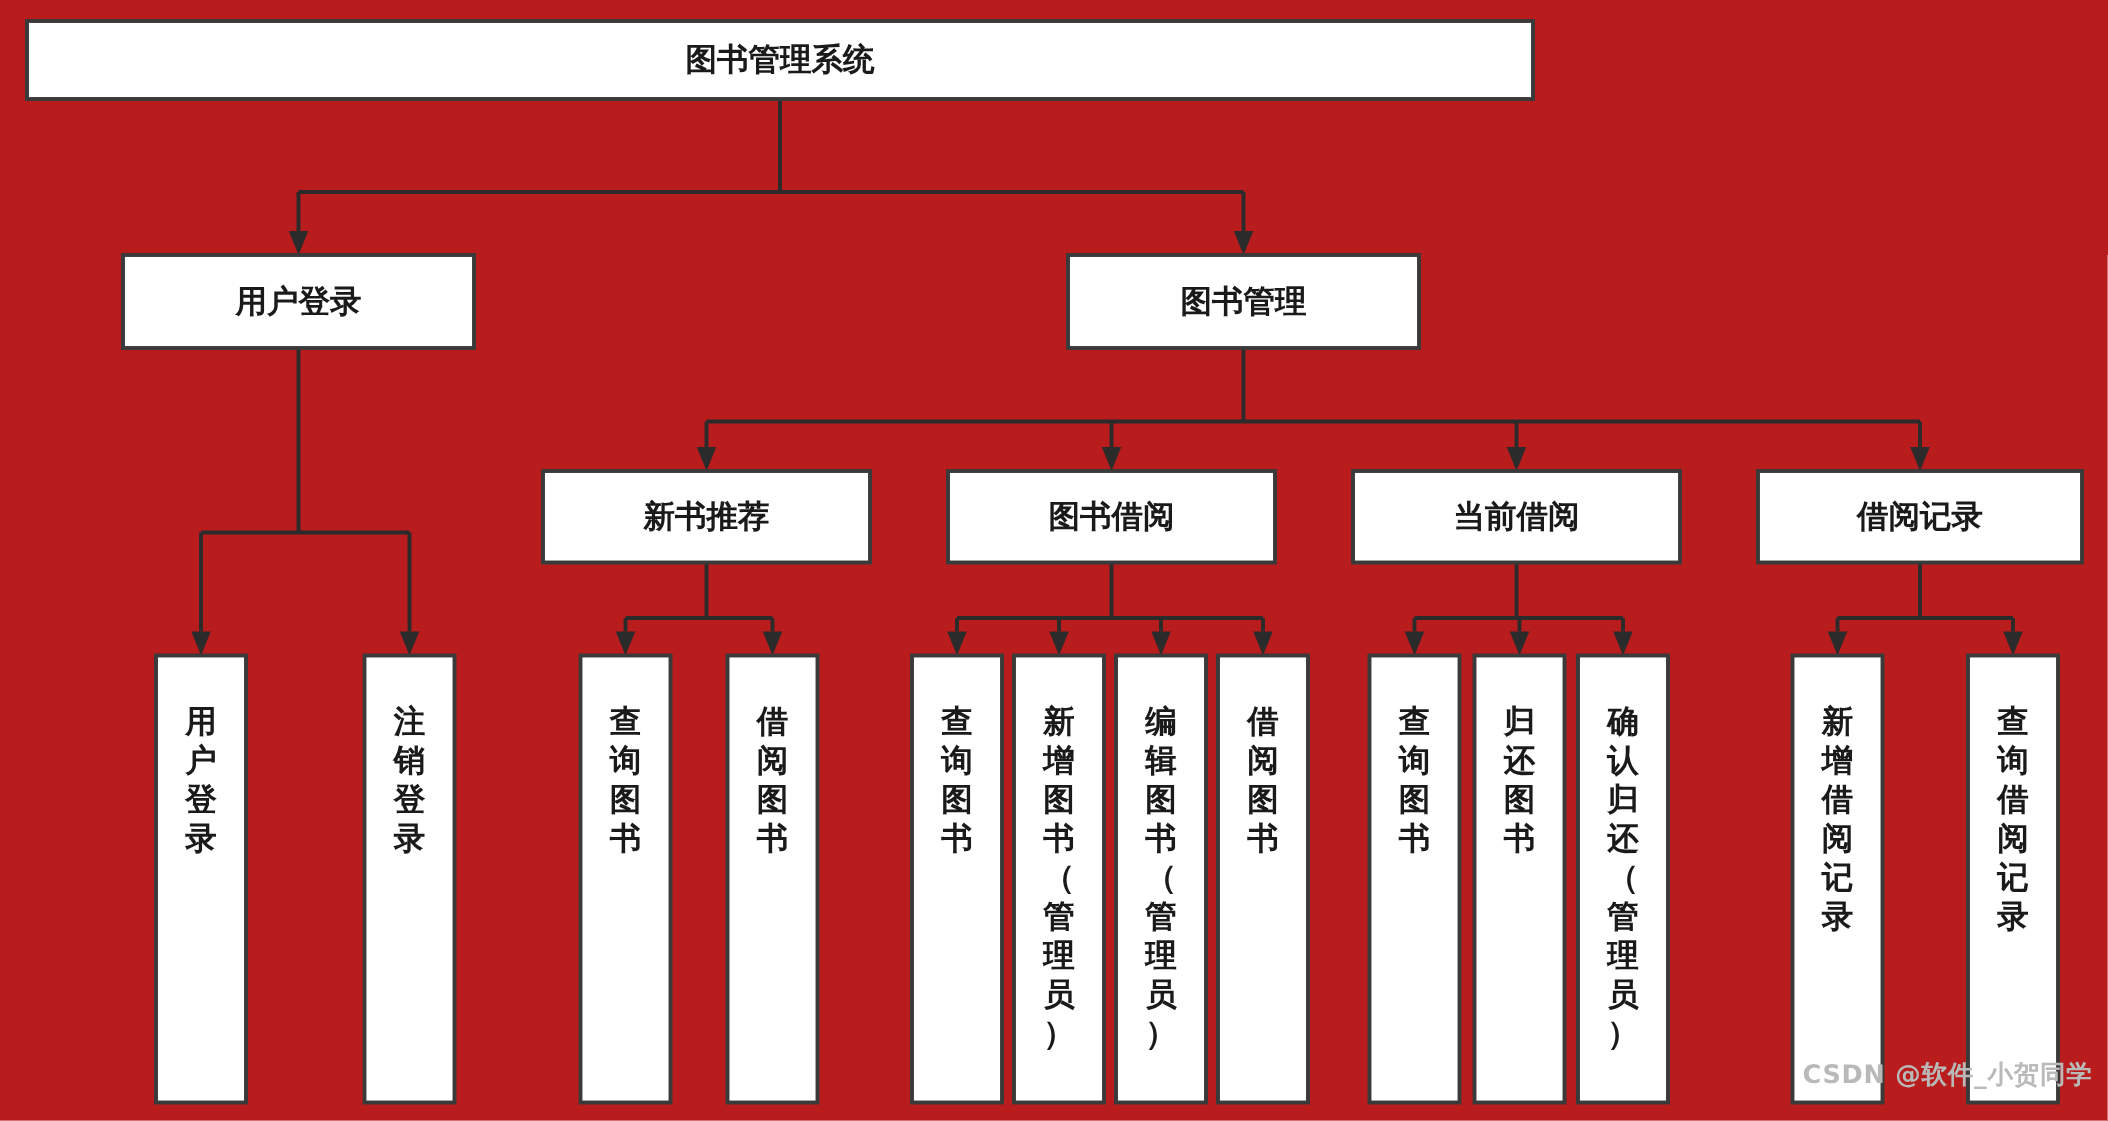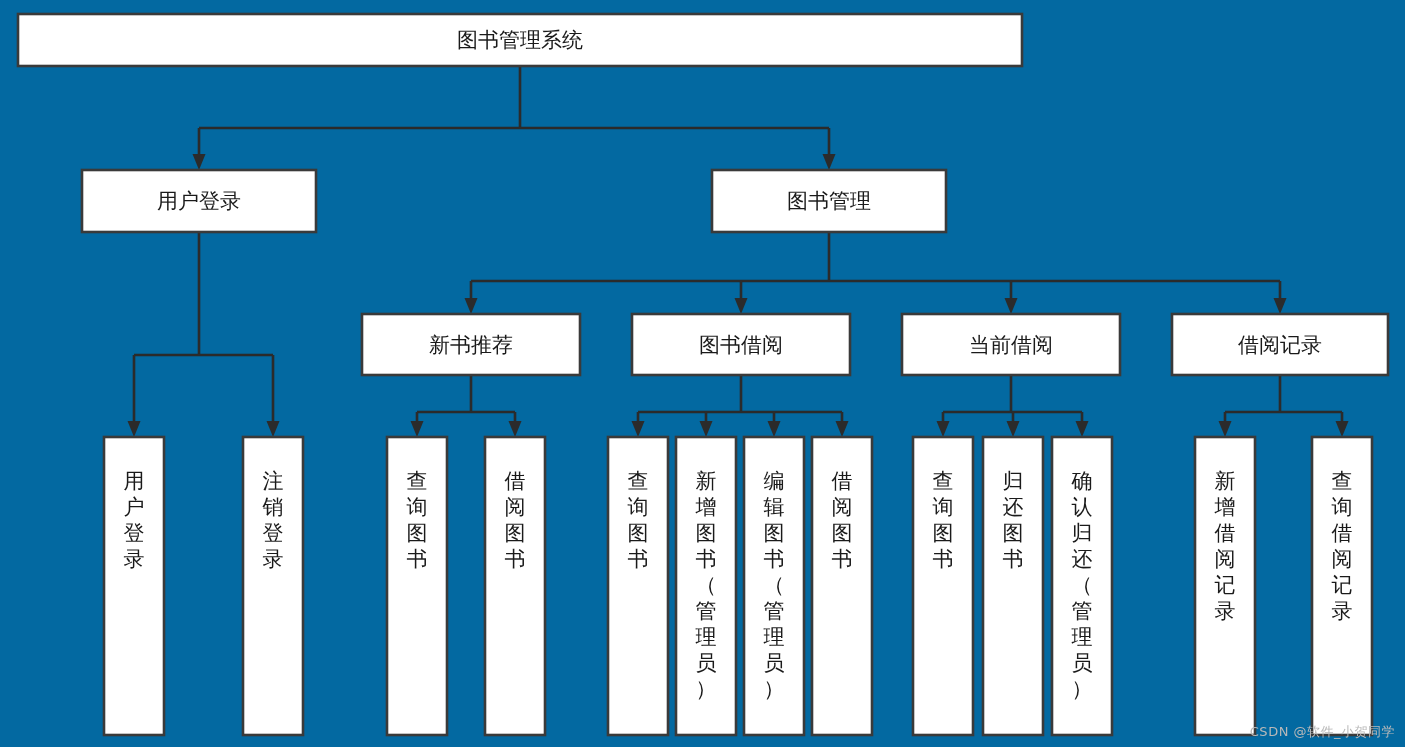--- a/index.html
+++ b/index.html
@@ -11,21 +11,22 @@
   body {
     width: 1405px;
     height: 747px;
     font-family: "DejaVu Sans", "Liberation Sans", sans-serif;
     overflow: hidden;
   }
   #diagram-root {
     position: relative;
     width: 1405px;
     height: 747px;
-    background: #0369a1;
+    background: #b91c1c;
+    font-weight: bold;
   }
   svg.diagram {
     position: absolute;
     left: 0;
     top: 0;
     width: 1405px;
     height: 747px;
     display: block;
   }
   .node-box {
@@ -46,23 +47,23 @@
     fill: none;
     stroke-linecap: butt;
   }
   .edge-arrow {
     fill: #2b2b2b;
     stroke: none;
   }
   .watermark {
     position: absolute;
     right: 10px;
-    bottom: 6px;
+    bottom: 19px;
     font-family: "DejaVu Sans", "Liberation Sans", sans-serif;
-    font-size: 13px;
+    font-size: 17px;
     color: #b9b9b9;
     letter-spacing: 0.5px;
     white-space: nowrap;
     user-select: none;
   }
 </style>
 </head>
 <body>
 
 <div id="diagram-root">

